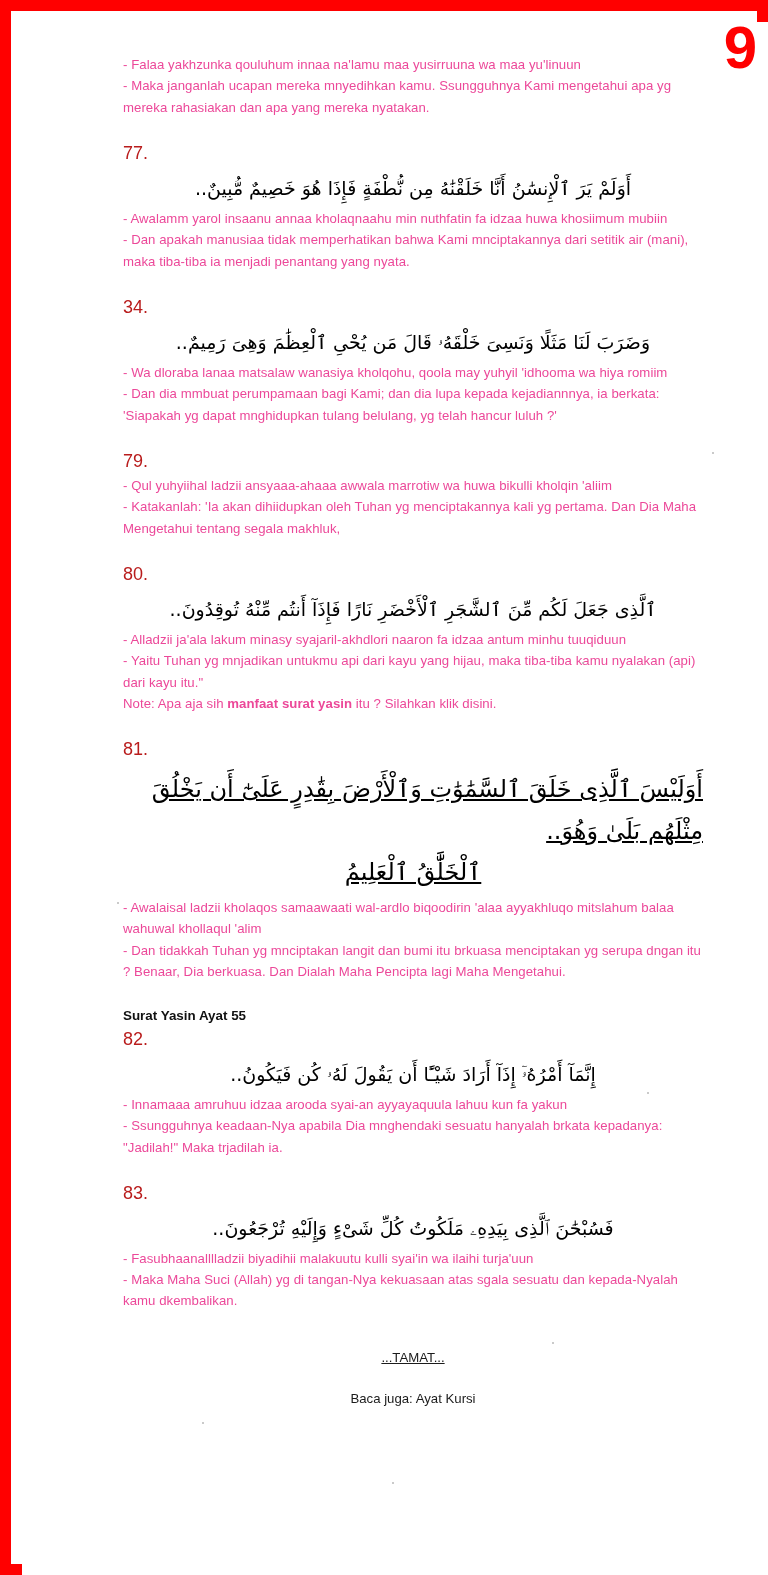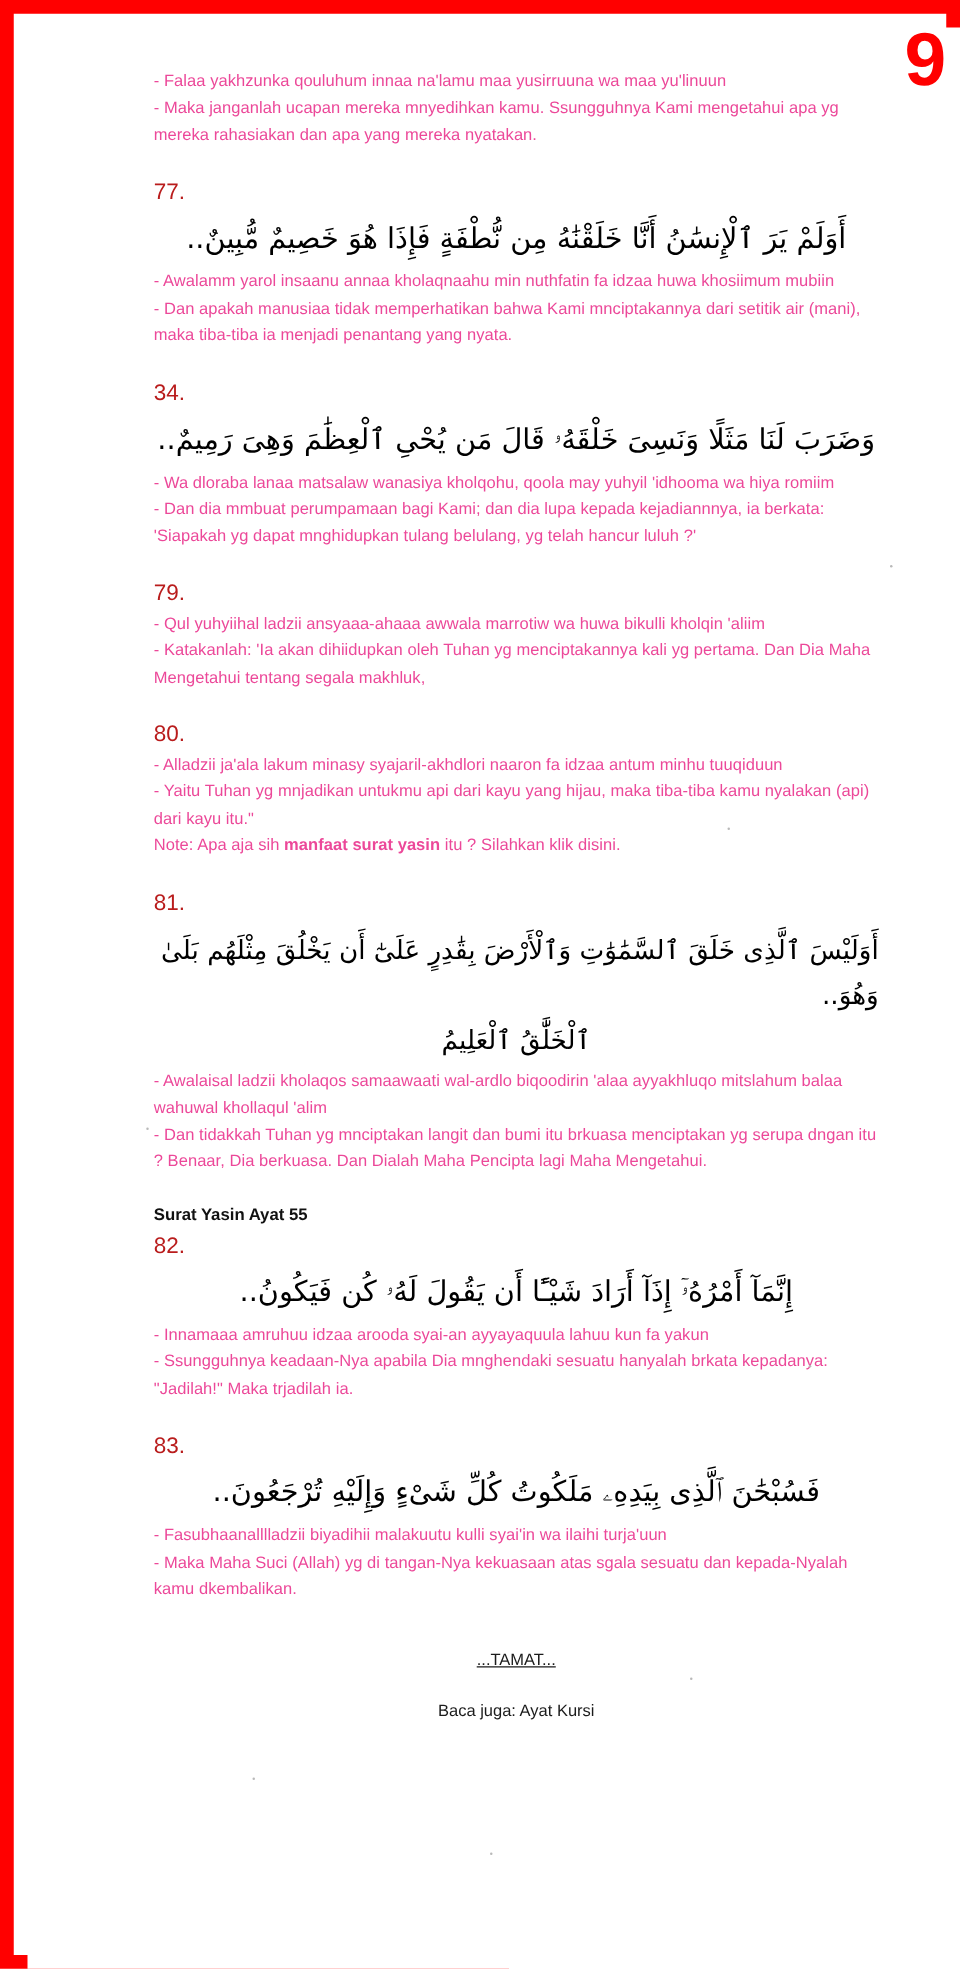--- a/index.html
+++ b/index.html
@@ -75,30 +75,31 @@
     font-size: 18px;
     line-height: 1.5;
     margin: 0;
     color: #b91c1c;
   }
 
   .arabic {
     font-family: "DejaVu Sans", "Liberation Serif", serif;
     direction: rtl;
     text-align: center;
-    font-size: 23px;
+    font-size: 19px;
     line-height: 1.62;
     margin: 6px 0 4px 0;
     color: #000000;
     unicode-bidi: bidi-override;
   }
   .arabic.two-line {
     text-align: right;
-    font-size: 21px;
+    font-size: 24px;
     line-height: 1.72;
+    text-decoration: underline;
   }
   .arabic.two-line .ar-l2 {
     display: block;
     text-align: center;
   }
 
   .heading {
     font-size: 13.4px;
     font-weight: bold;
     margin: 0;
@@ -162,20 +163,21 @@
 
       <div class="gap"></div>
 
       <p class="verse-num">79.</p>
       <p class="latin">- Qul yuhyiihal ladzii ansyaaa-ahaaa awwala marrotiw wa huwa bikulli kholqin 'aliim</p>
       <p class="latin">- Katakanlah: 'Ia akan dihiidupkan oleh Tuhan yg menciptakannya kali yg pertama. Dan Dia Maha Mengetahui tentang segala makhluk,</p>
 
       <div class="gap"></div>
 
       <p class="verse-num">80.</p>
+      <p class="arabic">ٱلَّذِى جَعَلَ لَكُم مِّنَ ٱلشَّجَرِ ٱلْأَخْضَرِ نَارًا فَإِذَآ أَنتُم مِّنْهُ تُوقِدُونَ..</p>
       <p class="latin">- Alladzii ja'ala lakum minasy syajaril-akhdlori naaron fa idzaa antum minhu tuuqiduun</p>
       <p class="latin">- Yaitu Tuhan yg mnjadikan untukmu api dari kayu yang hijau, maka tiba-tiba kamu nyalakan (api) dari kayu itu."</p>
       <p class="latin note"><span>Note: Apa aja sih </span><b>manfaat surat yasin</b><span> itu ? Silahkan klik disini.</span></p>
 
       <div class="gap"></div>
 
       <p class="verse-num">81.</p>
       <p class="arabic two-line"><span class="ar-l1">أَوَلَيْسَ ٱلَّذِى خَلَقَ ٱلسَّمَٰوَٰتِ وَٱلْأَرْضَ بِقَٰدِرٍ عَلَىٰٓ أَن يَخْلُقَ مِثْلَهُم بَلَىٰ وَهُوَ..</span><span class="ar-l2">ٱلْخَلَّٰقُ ٱلْعَلِيمُ</span></p>
       <p class="latin">- Awalaisal ladzii kholaqos samaawaati wal-ardlo biqoodirin 'alaa ayyakhluqo mitslahum balaa wahuwal khollaqul 'alim</p>
       <p class="latin">- Dan tidakkah Tuhan yg mnciptakan langit dan bumi itu brkuasa menciptakan yg serupa dngan itu ? Benaar, Dia berkuasa. Dan Dialah Maha Pencipta lagi Maha Mengetahui.</p>

